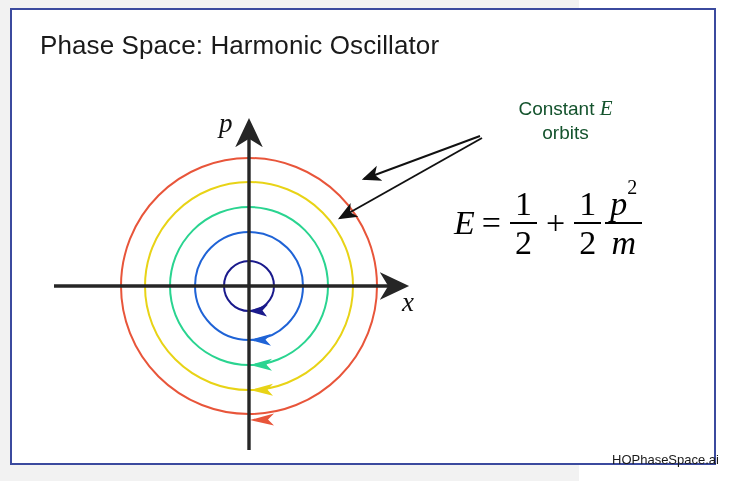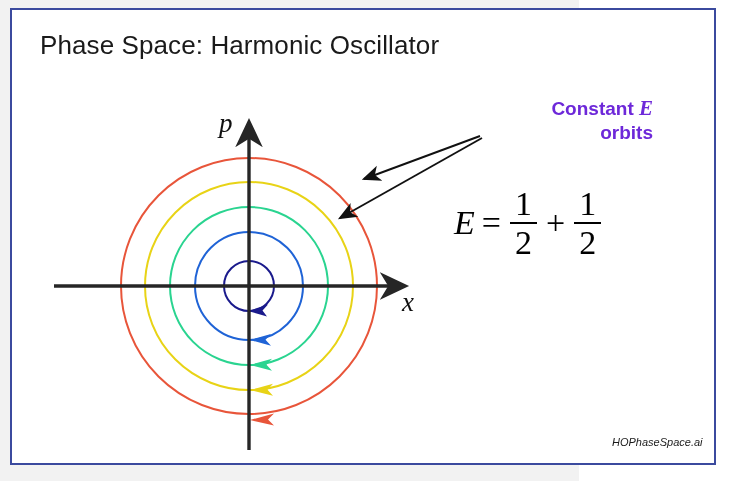--- a/index.html
+++ b/index.html
@@ -50,25 +50,24 @@
     left: 0; top: 0;
     width: 730px;
     height: 481px;
   }
 
   #annot-label {
     position: absolute;
     left: 466px;
     top: 85px;
     width: 175px;
-    text-align: right;
+    text-align: center;
     font-size: 19px;
-    color: #6d28d9;
+    color: #14532d;
     line-height: 1.25;
-    font-weight: bold;
   }
   #annot-label .mathvar {
     font-family: "Liberation Serif", serif;
     font-style: italic;
     font-size: 21px;
   }
 
   
   #equation {
     position: absolute;
@@ -108,25 +107,24 @@
     font-style: normal;
     line-height: 0;
     position: relative;
     top: -9px;
   }
   #equation .term { margin-left: 3px; }
 
   #footer {
     position: absolute;
     left: 600px;
-    top: 426px;
-    font-size: 11px;
+    top: 442px;
+    font-size: 13px;
     color: #1a1a1a;
     white-space: nowrap;
-    font-style: italic;
   }
 
   .axis-label {
     position: absolute;
     font-family: "Liberation Serif", serif;
     font-style: italic;
     font-size: 27px;
     color: #111111;
   }
   #label-p { left: 207px; top: 98px; }
@@ -190,18 +188,22 @@
       <span class="op">=</span>
       <span class="frac">
         <span class="num">1</span>
         <span class="den">2</span>
       </span>
       <span class="op">+</span>
       <span class="frac">
         <span class="num">1</span>
         <span class="den">2</span>
       </span>
+      <span class="frac">
+        <span class="num"><span class="it">p</span><span class="sup">2</span></span>
+        <span class="den it">m</span>
+      </span>
     </div>
 
     <div id="footer">HOPhaseSpace.ai</div>
 
   </div>
 </div>
 
 </body></html>

